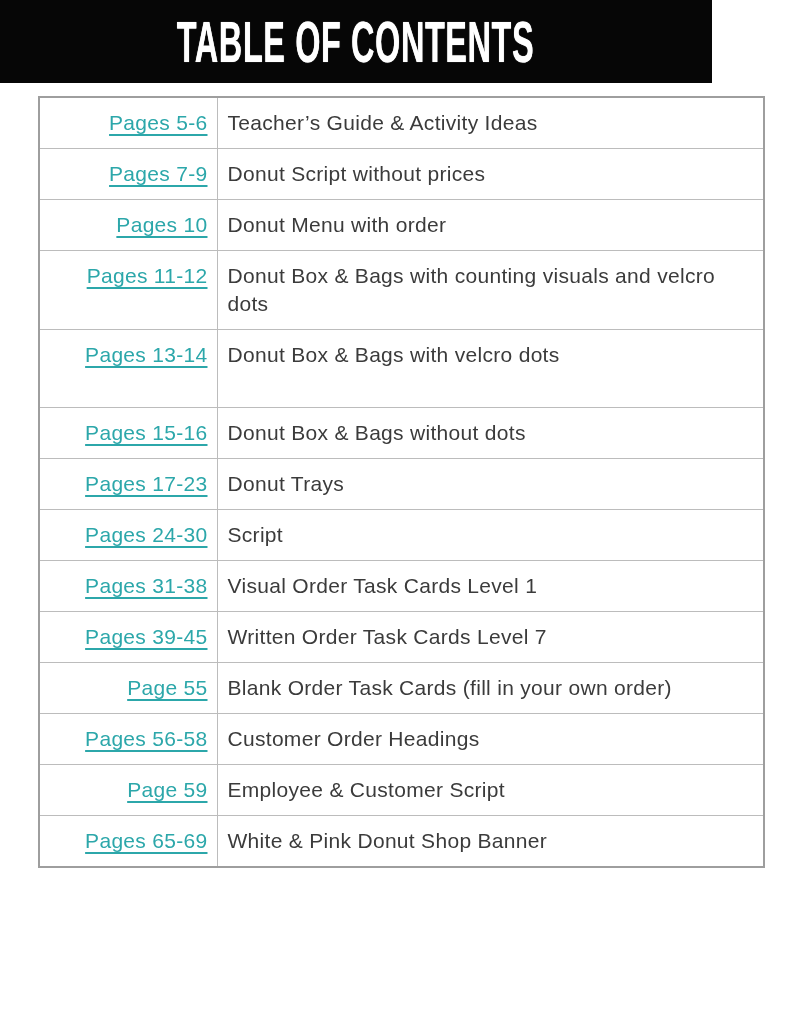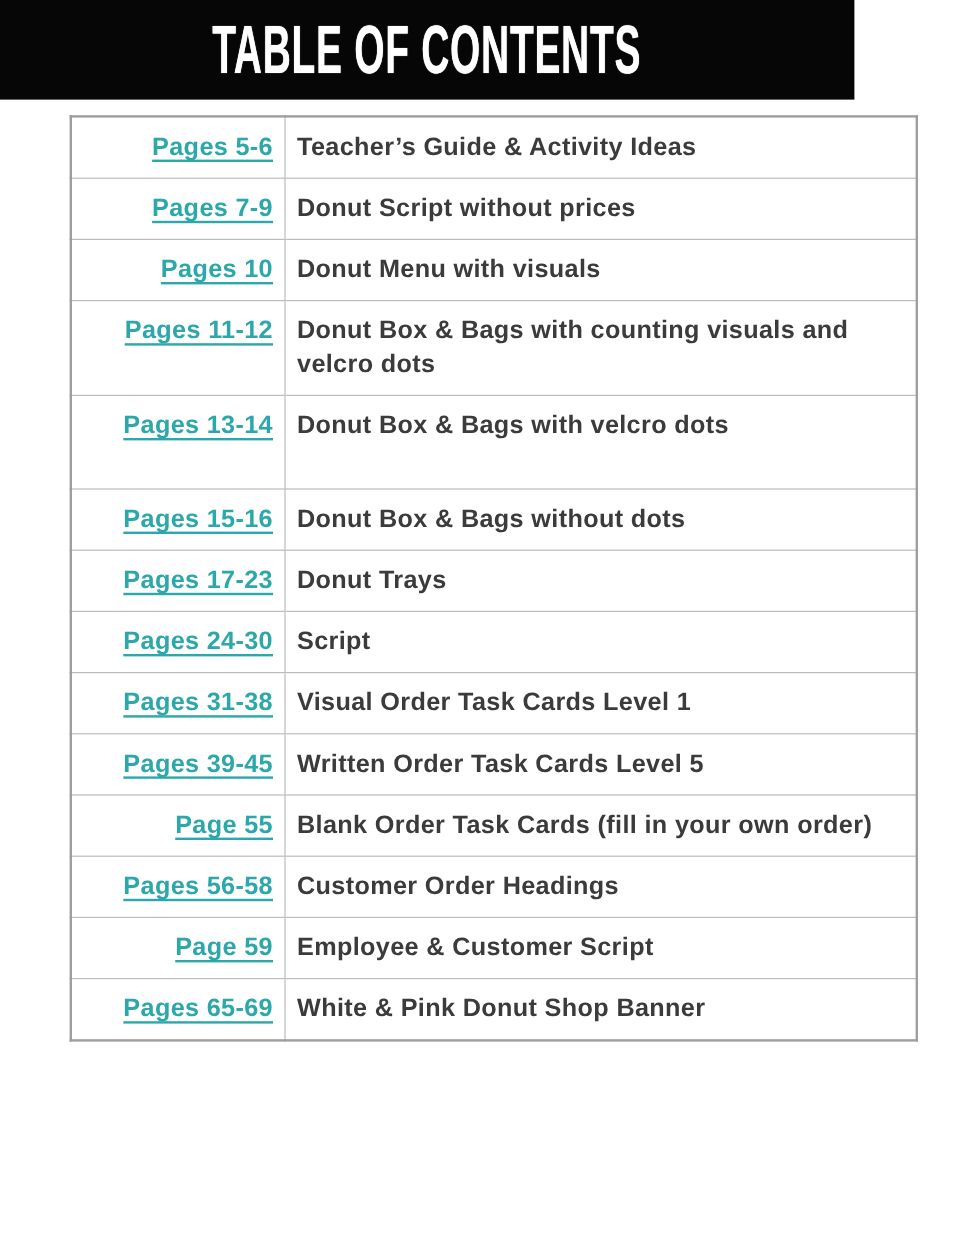--- a/index.html
+++ b/index.html
@@ -21,21 +21,21 @@
     font-weight: 700;
     font-size: 57px;
     white-space: nowrap;
     display: inline-block;
     transform: scale(0.57, 1.0);
     transform-origin: center;
     letter-spacing: 1px;
     text-shadow: 0 0 1px #ffffff;
   }
   
-  .toc-wrap { margin: 13px 35px 0 58px; font-weight: bold; }
+  .toc-wrap { margin: 13px 35px 0 38px; }
   table.toc {
     width: 100%;
     border-collapse: collapse;
     border: 2px solid #9e9e9e;
   }
   td {
     border: 1px solid #bcbcbc;
     font-size: 21px;
     line-height: 28px;
     color: #3b3b3b;
@@ -81,21 +81,21 @@
     <td class="pages-cell">
       <a class="page-link" href="#">Pages 7-9</a>
     </td>
     <td class="desc-cell">Donut Script without prices</td>
   </tr>
 
   <tr>
     <td class="pages-cell">
       <a class="page-link" href="#">Pages 10</a>
     </td>
-    <td class="desc-cell">Donut Menu with visuals</td>
+    <td class="desc-cell">Donut Menu with order</td>
   </tr>
 
   <tr>
     <td class="pages-cell">
       <a class="page-link" href="#">Pages 11-12</a>
     </td>
     <td class="desc-cell">Donut Box &amp; Bags with counting visuals and velcro dots</td>
   </tr>
 
   <tr>
@@ -130,21 +130,21 @@
     <td class="pages-cell">
       <a class="page-link" href="#">Pages 31-38</a>
     </td>
     <td class="desc-cell">Visual Order Task Cards Level 1</td>
   </tr>
 
   <tr>
     <td class="pages-cell">
       <a class="page-link" href="#">Pages 39-45</a>
     </td>
-    <td class="desc-cell">Written Order Task Cards Level 5</td>
+    <td class="desc-cell">Written Order Task Cards Level 7</td>
   </tr>
 
 
   <tr>
     <td class="pages-cell">
       <a class="page-link" href="#">Page 55</a>
     </td>
     <td class="desc-cell">Blank Order Task Cards (fill in your own order)</td>
   </tr>
 

